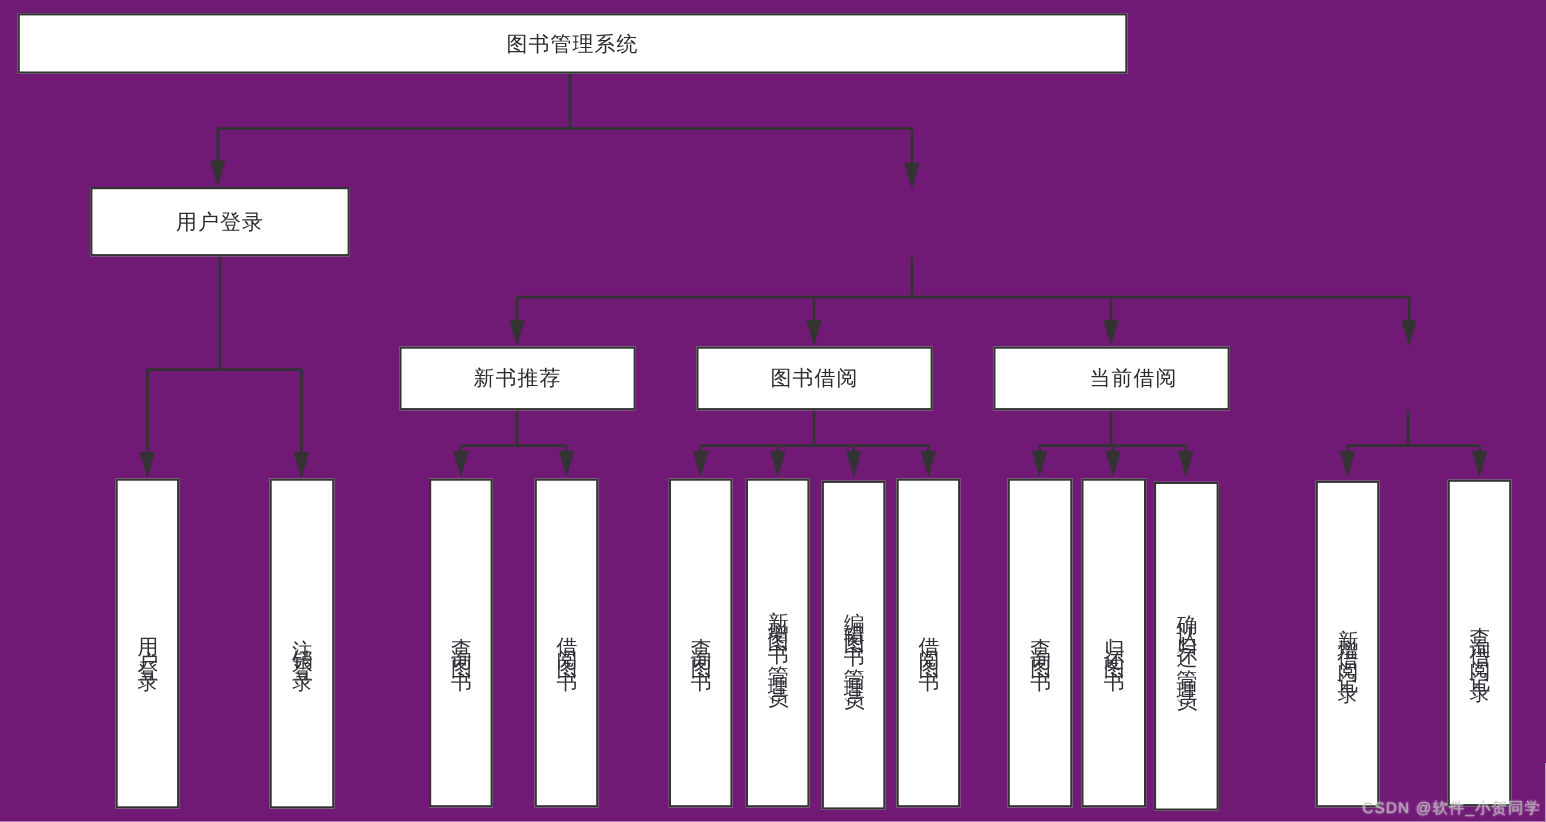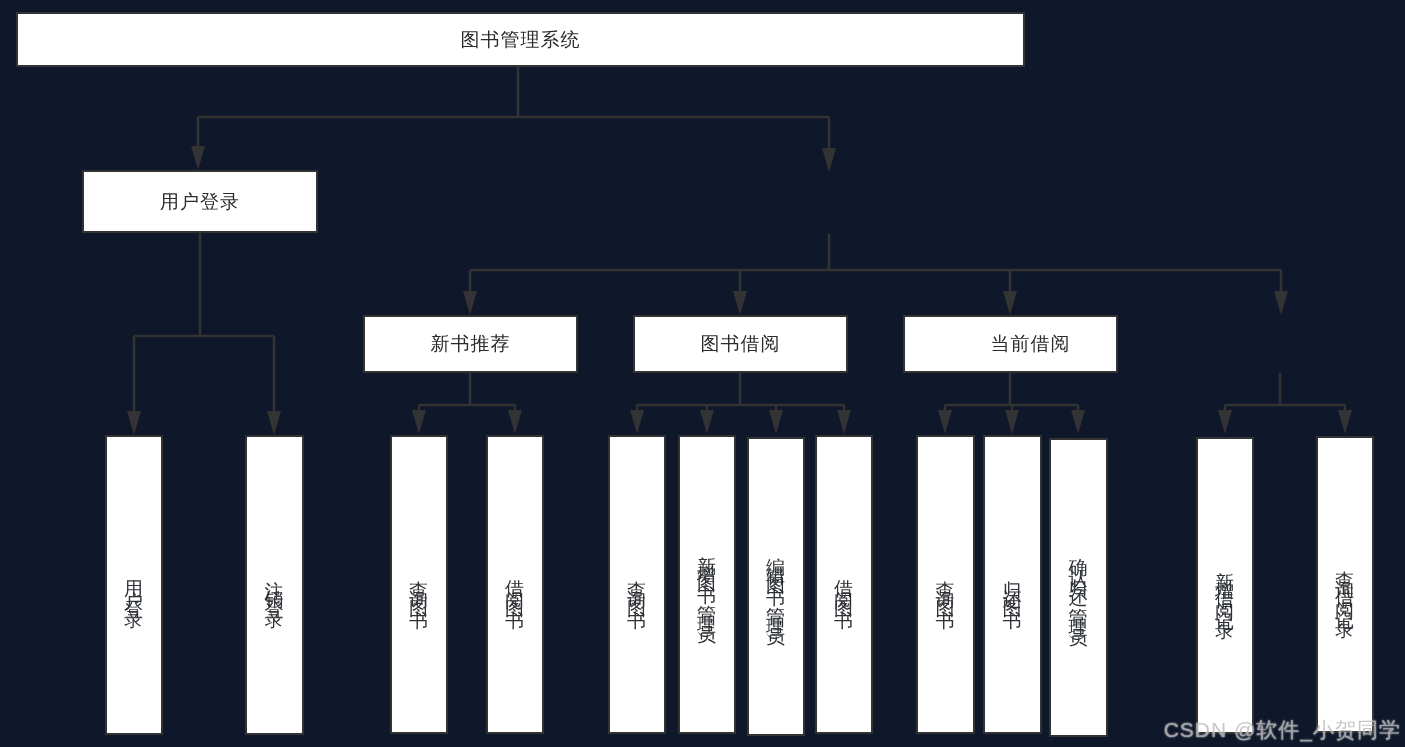--- a/index.html
+++ b/index.html
@@ -1,37 +1,37 @@
 <!DOCTYPE html>
 <html><head>
 <meta charset="utf-8">
 <style>
   html,body{margin:0;padding:0;background:#ffffff;}
   .canvas{
-    position:relative;width:1405px;height:747px;background:#0f172a;
+    position:relative;width:1405px;height:747px;background:#701a75;
     font-family:"Liberation Sans","DejaVu Sans",sans-serif;
     overflow:hidden;
   }
   .edges{position:absolute;left:0;top:0;z-index:1;}
   .edges path.edge{stroke:#333333;stroke-width:2.5;fill:none;}
   .edges path.arr{fill:#333333;stroke:none;}
   .box{
     position:absolute;box-sizing:border-box;z-index:2;
     border:2px solid #333333;background:#ffffff;color:#2b2b2b;
     display:flex;align-items:center;justify-content:center;
     font-size:19px;letter-spacing:1px;
   }
   .hbox{height:58px;width:215px;}
   .vtext{
     writing-mode:vertical-rl;text-orientation:mixed;
     letter-spacing:10px;line-height:1;font-size:19px;color:#2e3135;
   }
   .watermark{
     position:absolute;right:4px;bottom:3px;z-index:5;
-    font-size:21px;color:#bdbdbd;opacity:0.85;letter-spacing:1px;
+    font-size:14px;color:#bdbdbd;opacity:0.85;letter-spacing:1px;
     text-shadow:0 0 2px #ffffff;
     font-family:"Liberation Sans","DejaVu Sans",sans-serif;
   }
 </style>
 </head>
 <body>
 
 <div class="canvas">
 
   <svg class="edges" width="1405" height="747" viewBox="0 0 1405 747">

